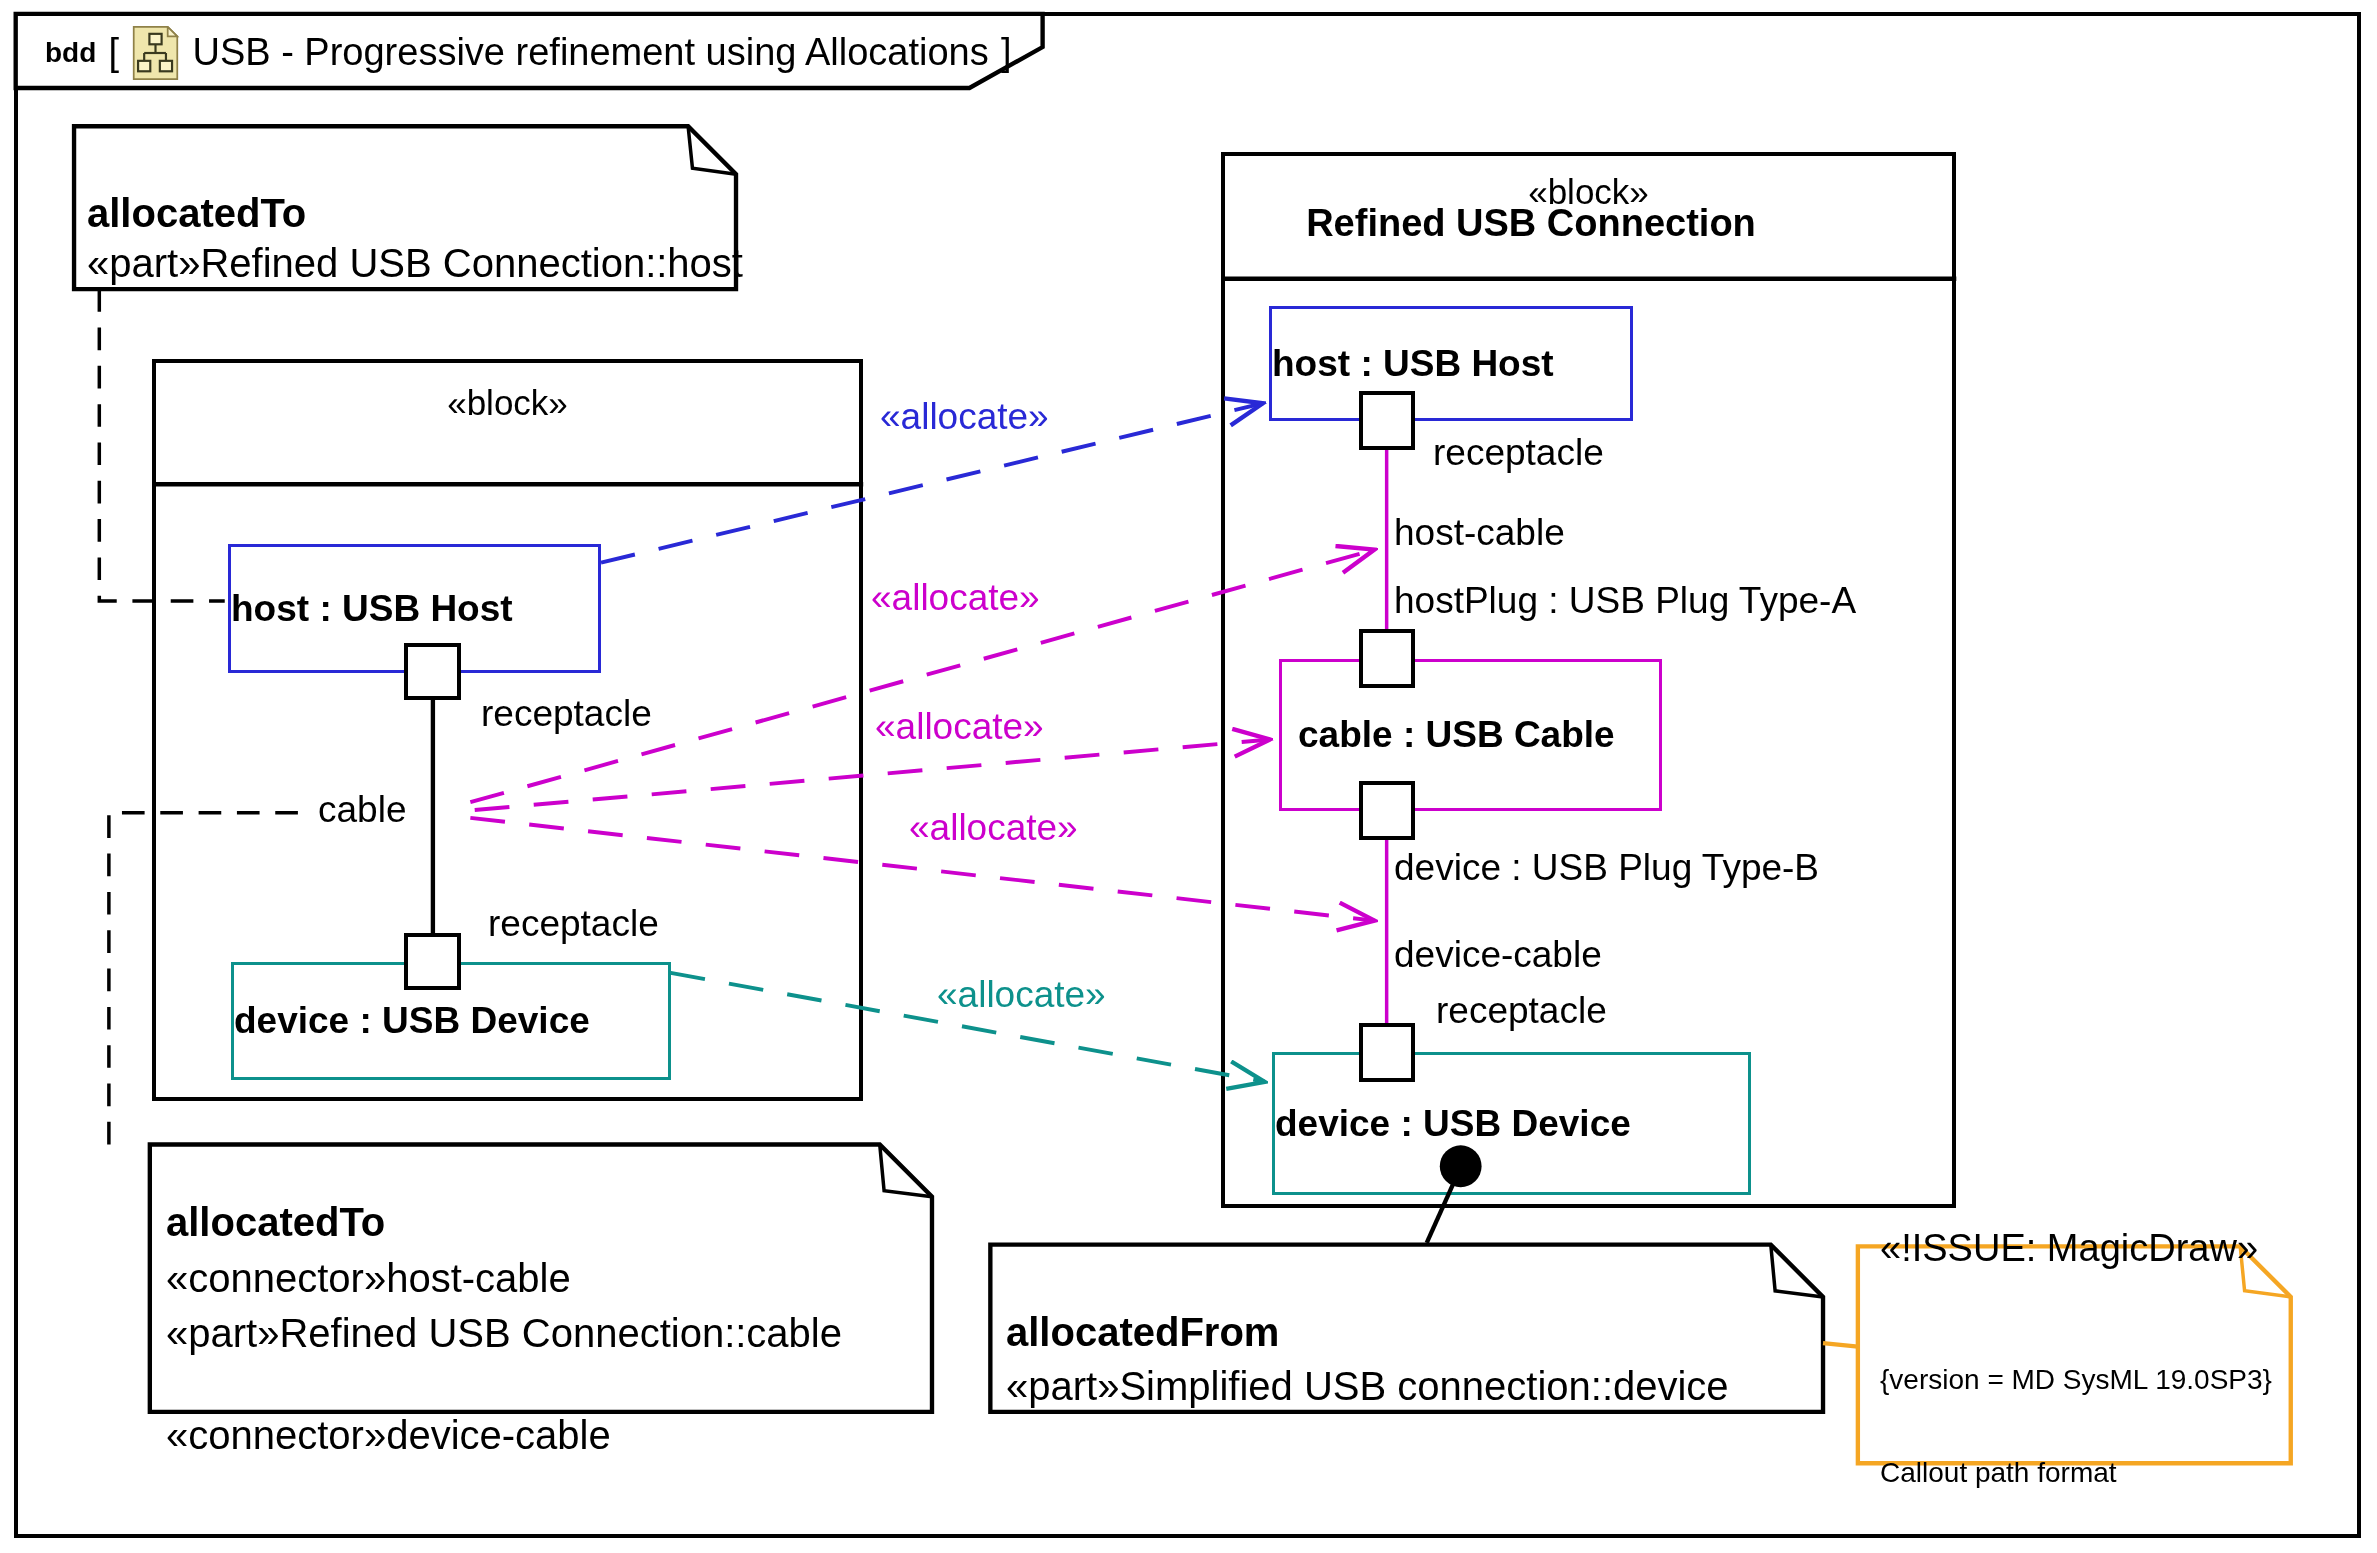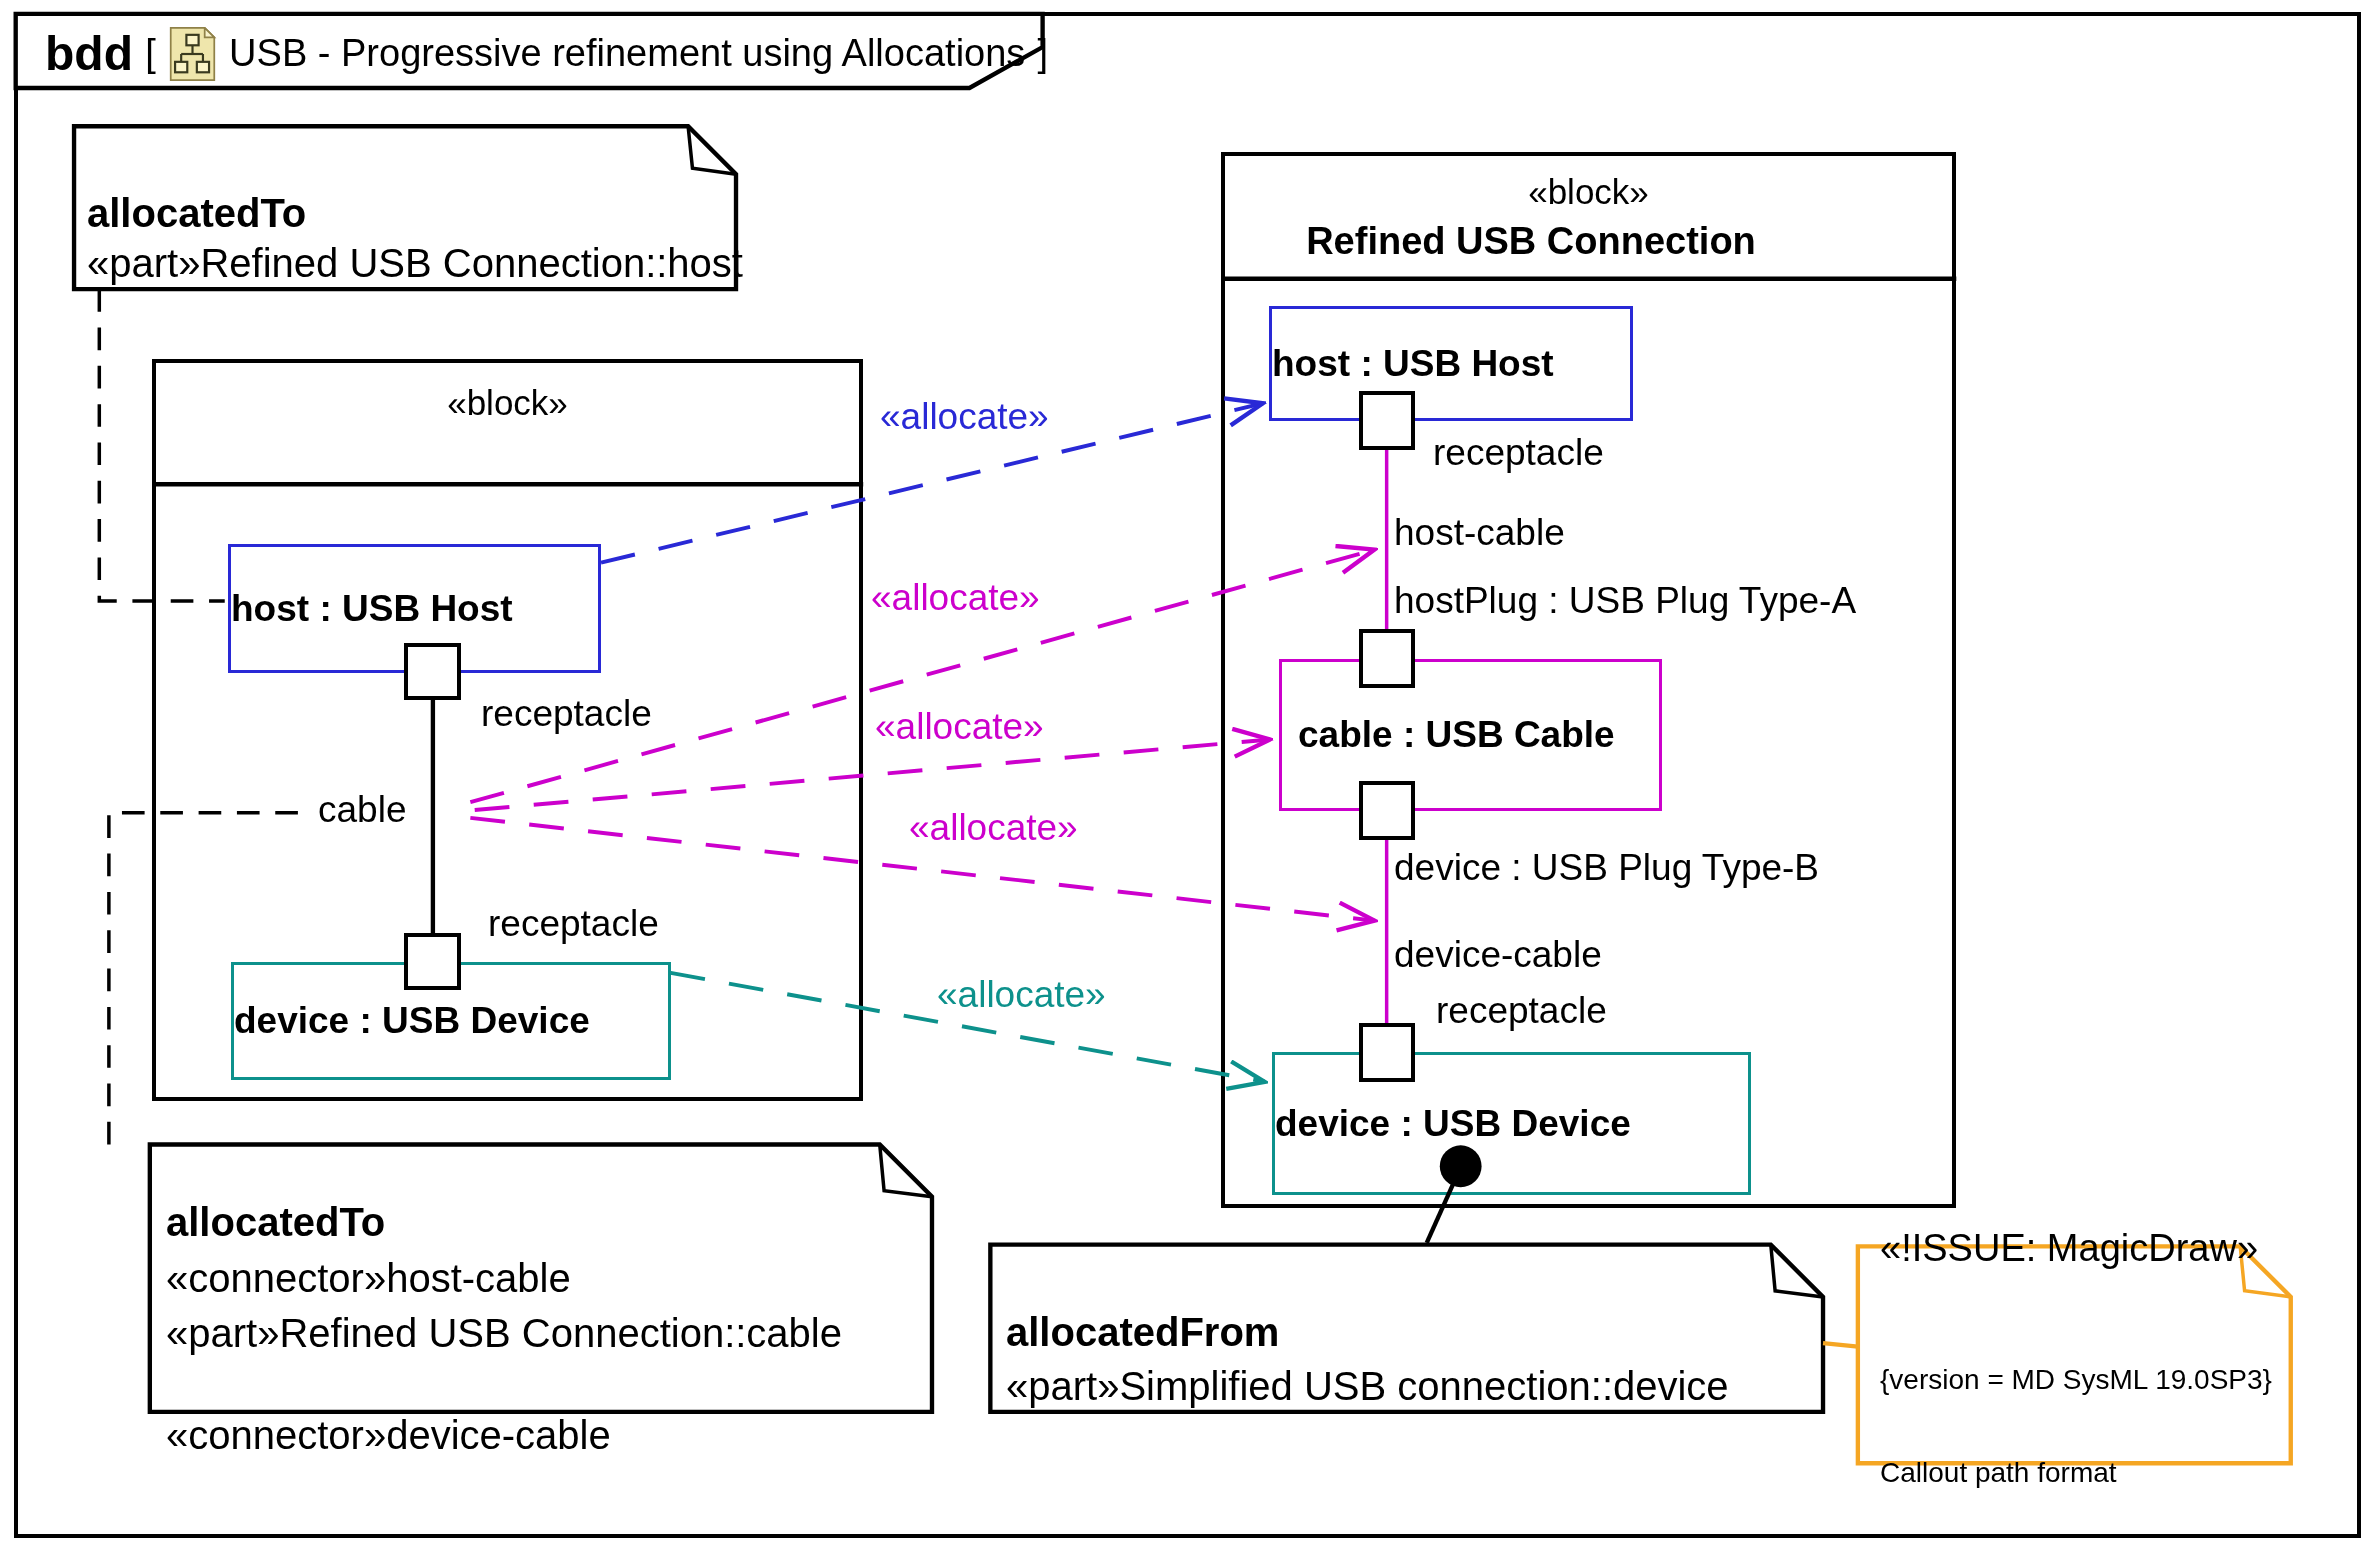--- a/index.html
+++ b/index.html
@@ -109,21 +109,21 @@
   </svg>
 
   <div class="port" style="left:404px;top:643px;width:57px;height:57px;"></div>
   <div class="port" style="left:404px;top:933px;width:57px;height:57px;"></div>
   <div class="port" style="left:1359px;top:391px;width:56px;height:59px;"></div>
   <div class="port" style="left:1359px;top:629px;width:56px;height:59px;"></div>
   <div class="port" style="left:1359px;top:781px;width:56px;height:59px;"></div>
   <div class="port" style="left:1359px;top:1023px;width:56px;height:59px;"></div>
 
   <div class="t hdr-row" style="left:45px;top:26px;">
-    <span style="font-size:48px;font-weight:bold;">bdd</span>
+    <span style="font-size:28px;font-weight:bold;">bdd</span>
     <span class="f-lbl" style="font-size:38px;">[</span>
     <span style="display:inline-block;width:49px;height:54px;">
       <svg width="49" height="54" viewBox="0 0 56 62">
         <path d="M3,1 L42,1 L53,12 L53,61 L3,61 Z" fill="#EFE6AC" stroke="#8F8148" stroke-width="2"></path>
         <path d="M42,1 L42,12 L53,12 Z" fill="#F8F2CC" stroke="#8F8148" stroke-width="2"></path>
         <line x1="28" y1="21" x2="28" y2="31" stroke="#3A3A1F" stroke-width="2.5"></line>
         <line x1="15" y1="31" x2="40" y2="31" stroke="#3A3A1F" stroke-width="2.5"></line>
         <line x1="15" y1="31" x2="15" y2="40" stroke="#3A3A1F" stroke-width="2.5"></line>
         <line x1="40" y1="31" x2="40" y2="40" stroke="#3A3A1F" stroke-width="2.5"></line>
         <rect x="21" y="9" width="14" height="12" fill="#FBF4C8" stroke="#3A3A1F" stroke-width="2.5"></rect>
@@ -131,21 +131,21 @@
         <rect x="33" y="40" width="14" height="12" fill="#FBF4C8" stroke="#3A3A1F" stroke-width="2.5"></rect>
       </svg>
     </span>
     <span style="font-size:38px;">USB - Progressive refinement using Allocations</span>
     <span style="font-size:38px;">]</span>
   </div>
 
   <div class="t f-st ctr" style="left:152px;top:383px;width:711px;">«block»</div>
 
   <div class="t f-st ctr" style="left:1221px;top:172px;width:735px;">«block»</div>
-  <div class="t f-title ctr" style="left:1221px;top:220px;width:620px;">Refined USB Connection</div>
+  <div class="t f-title ctr" style="left:1221px;top:202px;width:620px;">Refined USB Connection</div>
 
   <div class="t f-lbl" style="left:481px;top:693px;">receptacle</div>
   <div class="t f-lbl" style="left:318px;top:789px;">cable</div>
   <div class="t f-lbl" style="left:488px;top:903px;">receptacle</div>
 
   <div class="t f-lbl" style="left:1433px;top:432px;">receptacle</div>
   <div class="t f-lbl" style="left:1394px;top:512px;">host-cable</div>
   <div class="t f-lbl" style="left:1394px;top:580px;">hostPlug : USB Plug Type-A</div>
   <div class="t f-lbl" style="left:1394px;top:847px;">device : USB Plug Type-B</div>
   <div class="t f-lbl" style="left:1394px;top:934px;">device-cable</div>

